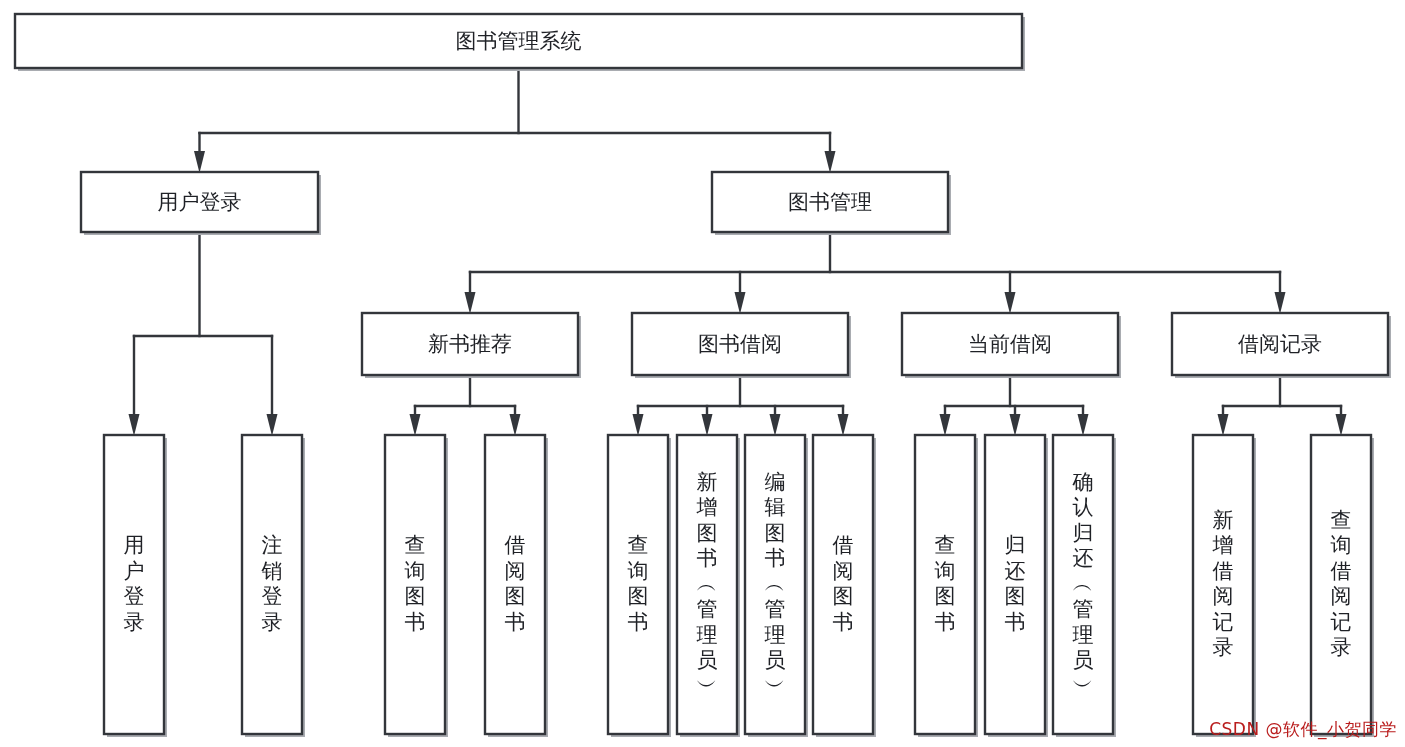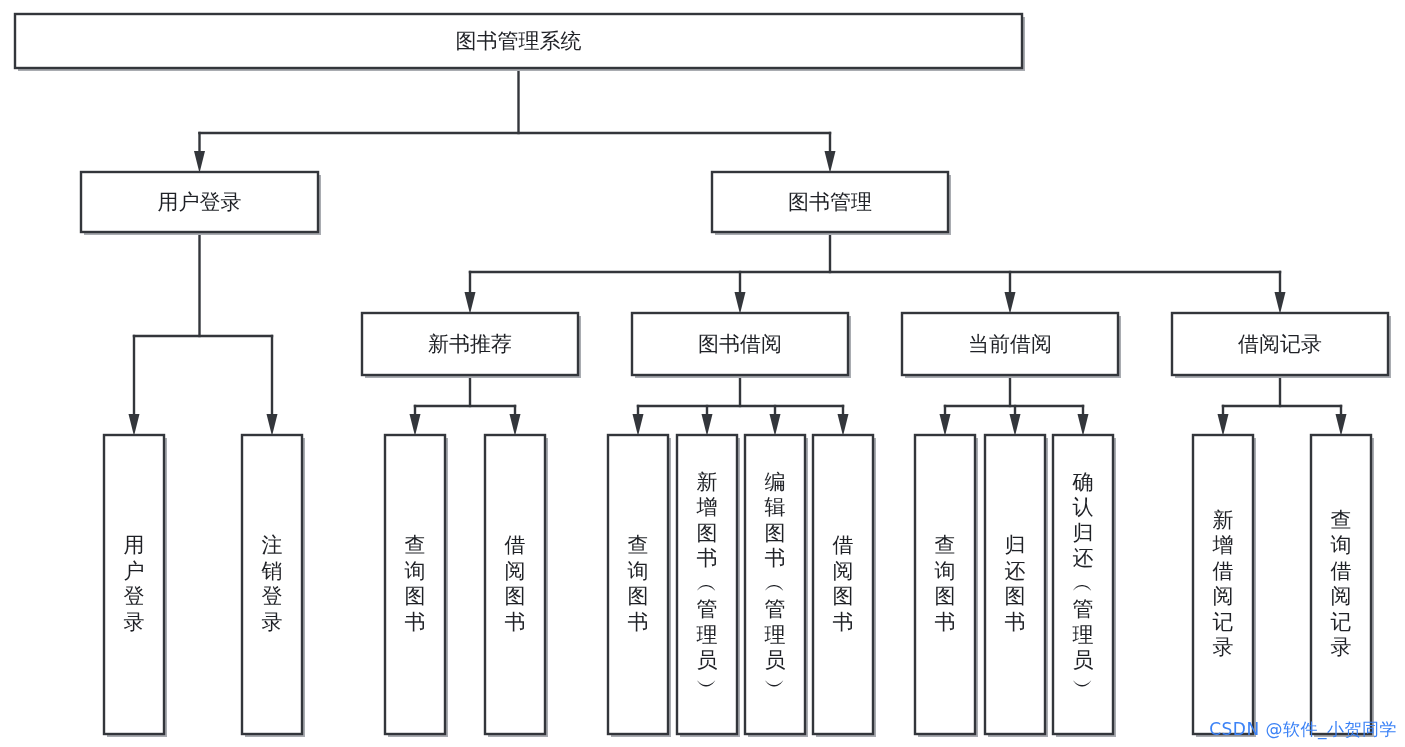--- a/index.html
+++ b/index.html
@@ -58,21 +58,21 @@
     font-size: 21px;
     fill: #1f2126;
     text-anchor: middle;
   }
   .watermark {
     position: absolute;
     right: 8px;
     bottom: 6px;
     font-family: "DejaVu Sans", "Liberation Sans", sans-serif;
     font-size: 17px;
-    color: #3b82f6;
+    color: #b91c1c;
     letter-spacing: 0.5px;
     white-space: nowrap;
     user-select: none;
   }
 </style>
 </head>
 <body>
 
 <div id="diagram-root">
   <svg id="tree-svg" viewBox="0 0 1405 747">

